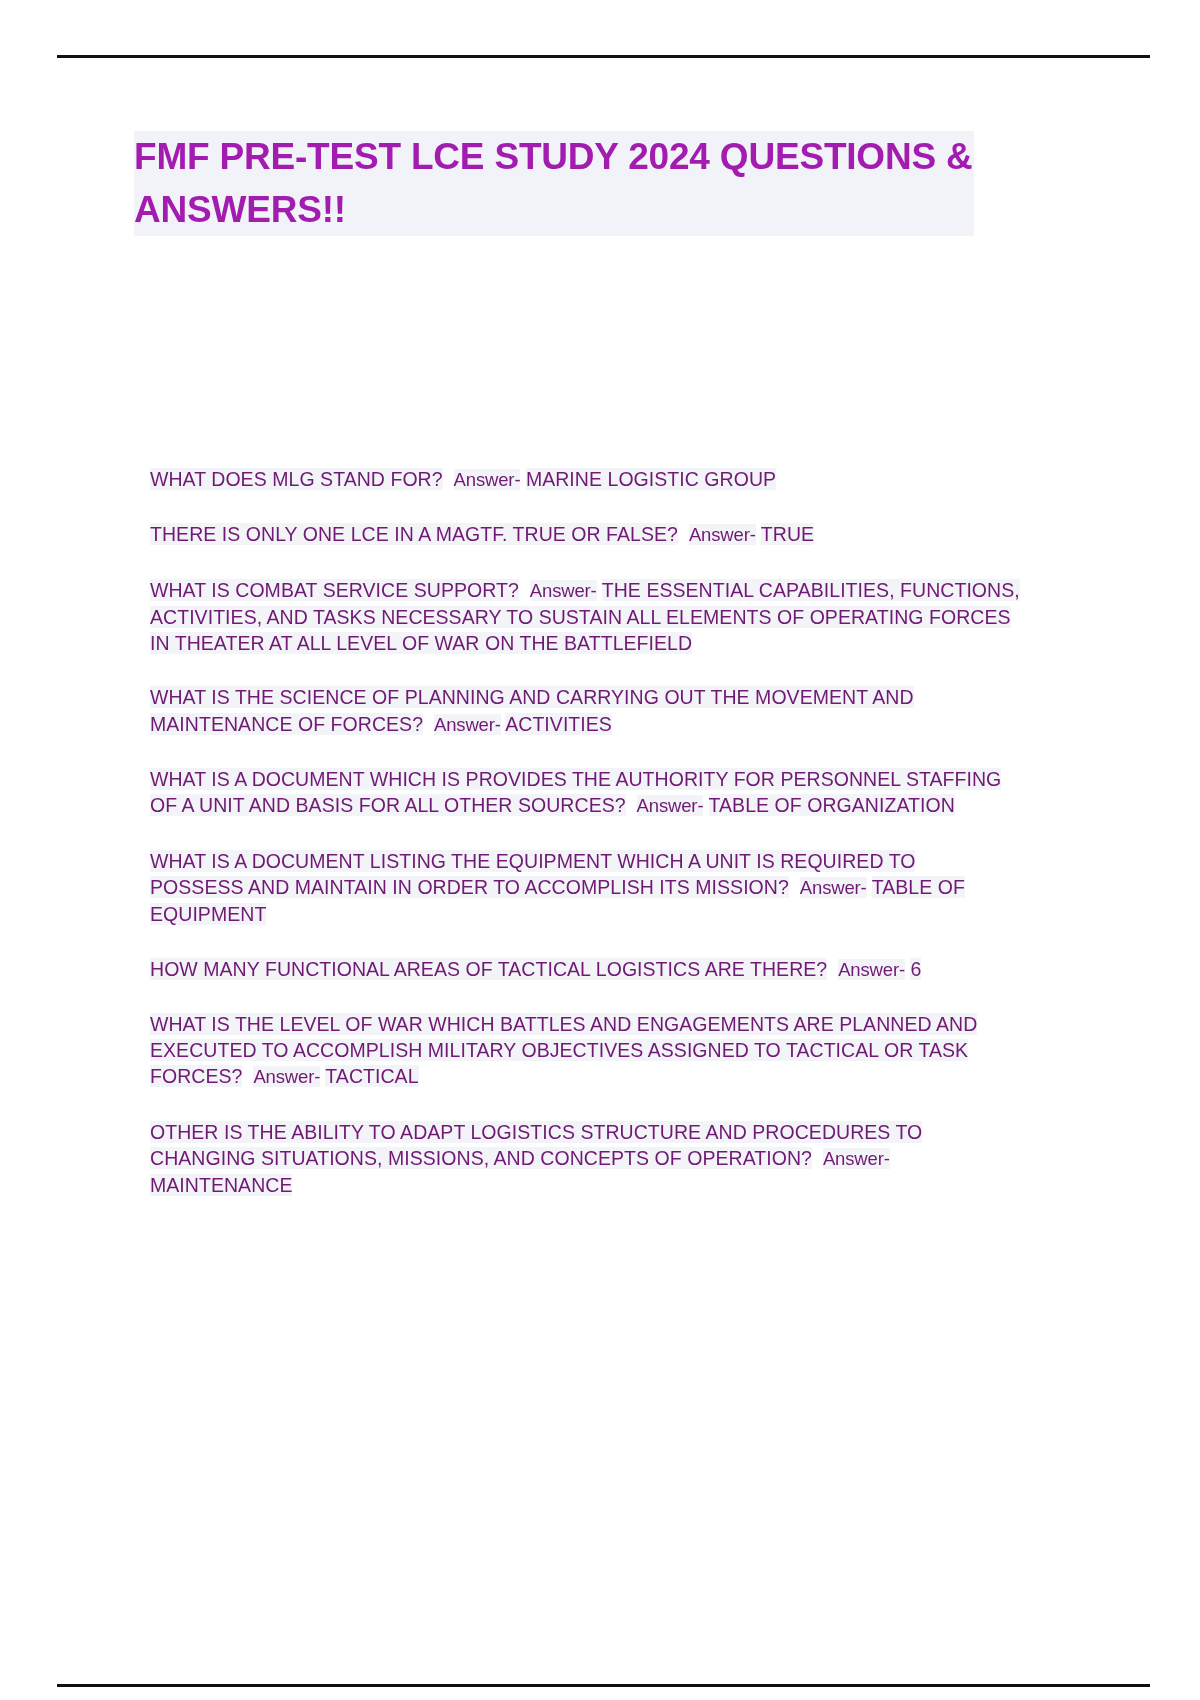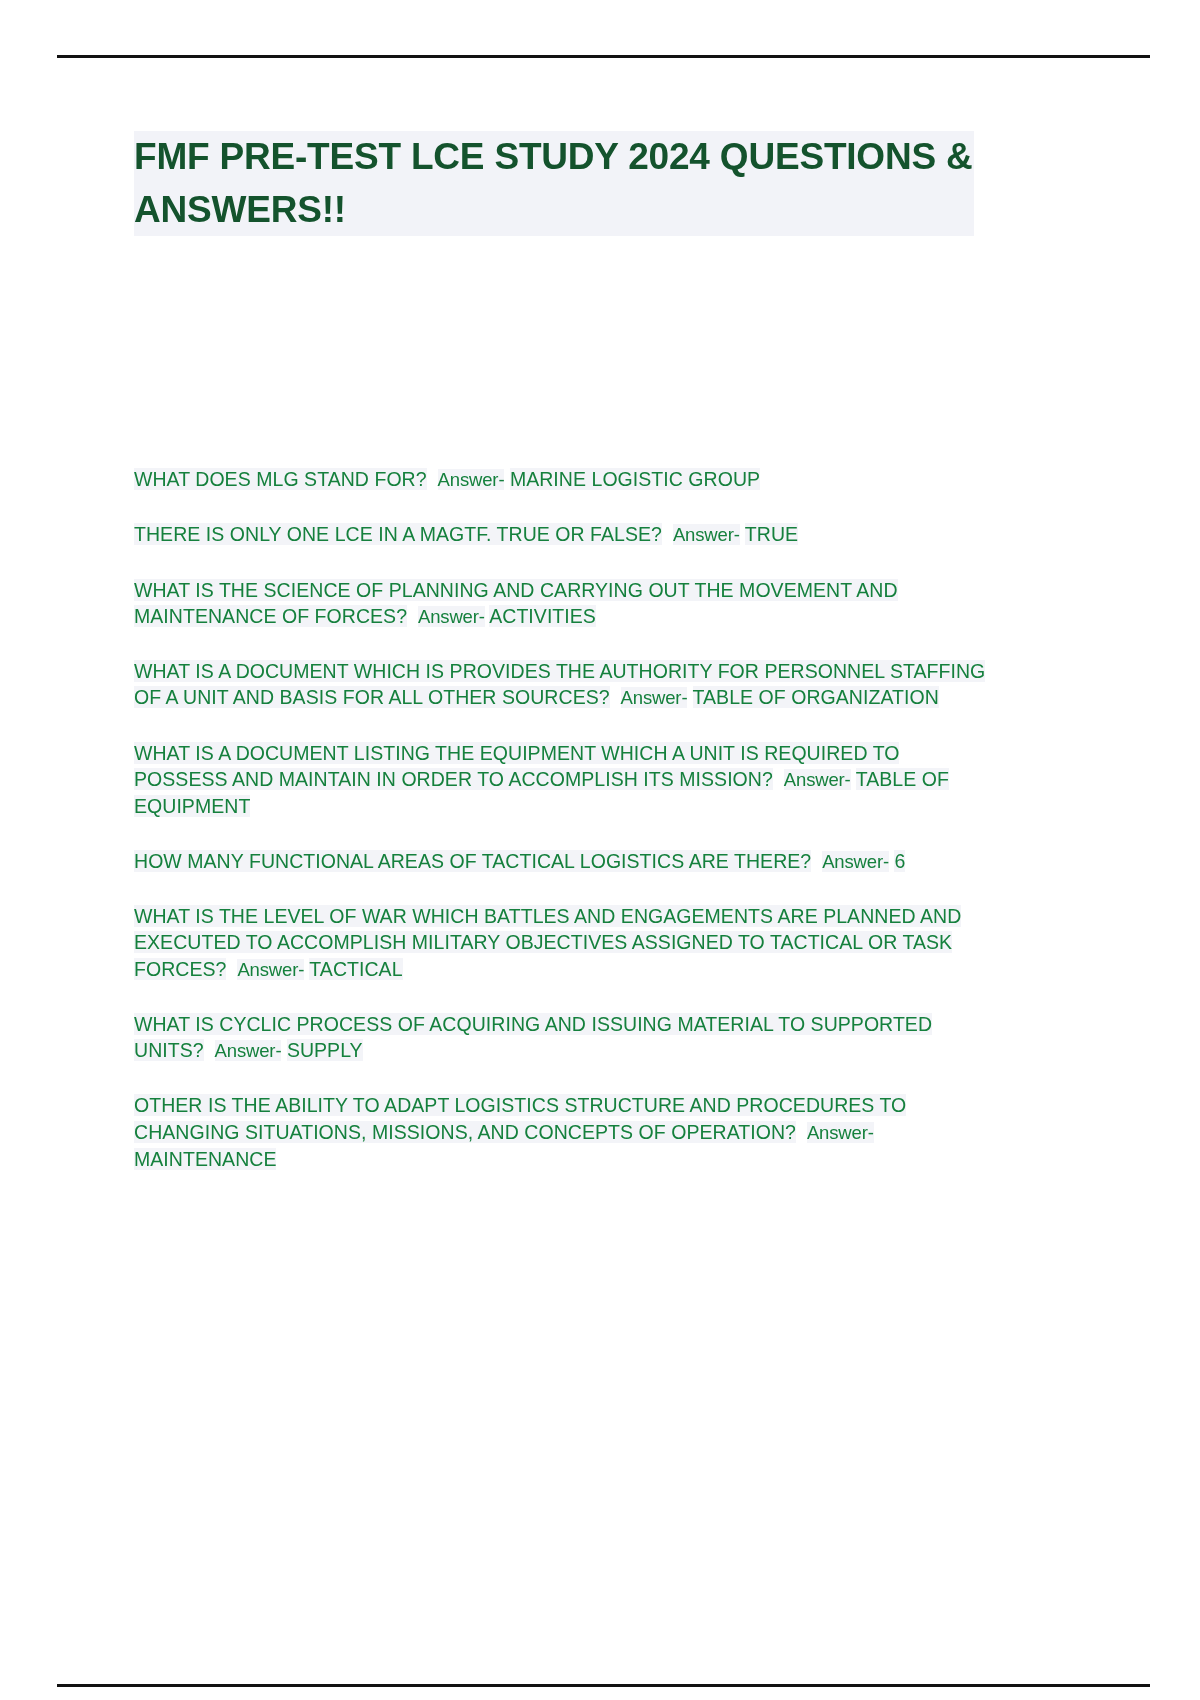--- a/index.html
+++ b/index.html
@@ -45,38 +45,38 @@
   .doc-title {
     position: absolute;
     left: 0;
     top: 131px;
     width: 840px;
     margin: 0;
     font-size: 37px;
     line-height: 1.42;
     font-weight: 700;
     letter-spacing: -0.2px;
-    color: #14532d;
+    color: #a21caf;
     background: #f2f3f8;
     white-space: pre-line;
   }
 
   
   .qa-body {
     position: absolute;
     left: 0;
     top: 466px;
     width: 860px;
   }
 
   .qa-block {
-    margin: 0 0 28px 0;
+    margin: 0 0 28px 16px;
     font-size: 19.5px;
     line-height: 26.3px;
-    color: #15803d;
+    color: #701a75;
     letter-spacing: 0.05px;
     white-space: normal;
   }
 
   .qa-block .q {
     background: #f3f4f8;
     box-decoration-break: clone;
     -webkit-box-decoration-break: clone;
   }
 
@@ -104,26 +104,26 @@
 
   <div class="rule rule-top"></div>
 
   <div class="content">
 
     <h1 class="doc-title">FMF PRE-TEST LCE STUDY 2024 QUESTIONS &amp; ANSWERS!!</h1>
 
     <div class="qa-body">
         <p class="qa-block"><span class="q">WHAT DOES MLG STAND FOR?</span>&nbsp; <span class="ans-label">Answer-</span> <span class="ans">MARINE LOGISTIC GROUP</span></p>
         <p class="qa-block"><span class="q">THERE IS ONLY ONE LCE IN A MAGTF. TRUE OR FALSE?</span>&nbsp; <span class="ans-label">Answer-</span> <span class="ans">TRUE</span></p>
+        <p class="qa-block wide"><span class="q">WHAT IS COMBAT SERVICE SUPPORT?</span>&nbsp; <span class="ans-label">Answer-</span> <span class="ans">THE ESSENTIAL CAPABILITIES, FUNCTIONS, ACTIVITIES, AND TASKS NECESSARY TO SUSTAIN ALL ELEMENTS OF OPERATING FORCES IN THEATER AT ALL LEVEL OF WAR ON THE BATTLEFIELD</span></p>
         <p class="qa-block wide"><span class="q">WHAT IS THE SCIENCE OF PLANNING AND CARRYING OUT THE MOVEMENT AND MAINTENANCE OF FORCES?</span>&nbsp; <span class="ans-label">Answer-</span> <span class="ans">ACTIVITIES</span></p>
         <p class="qa-block wide"><span class="q">WHAT IS A DOCUMENT WHICH IS PROVIDES THE AUTHORITY FOR PERSONNEL STAFFING OF A UNIT AND BASIS FOR ALL OTHER SOURCES?</span>&nbsp; <span class="ans-label">Answer-</span> <span class="ans">TABLE OF ORGANIZATION</span></p>
         <p class="qa-block"><span class="q">WHAT IS A DOCUMENT LISTING THE EQUIPMENT WHICH A UNIT IS REQUIRED TO POSSESS AND MAINTAIN IN ORDER TO ACCOMPLISH ITS MISSION?</span>&nbsp; <span class="ans-label">Answer-</span> <span class="ans">TABLE OF EQUIPMENT</span></p>
         <p class="qa-block wide"><span class="q">HOW MANY FUNCTIONAL AREAS OF TACTICAL LOGISTICS ARE THERE?</span>&nbsp; <span class="ans-label">Answer-</span> <span class="ans">6</span></p>
         <p class="qa-block wide"><span class="q">WHAT IS THE LEVEL OF WAR WHICH BATTLES AND ENGAGEMENTS ARE PLANNED AND EXECUTED TO ACCOMPLISH MILITARY OBJECTIVES ASSIGNED TO TACTICAL OR TASK FORCES?</span>&nbsp; <span class="ans-label">Answer-</span> <span class="ans">TACTICAL</span></p>
-        <p class="qa-block"><span class="q">WHAT IS CYCLIC PROCESS OF ACQUIRING AND ISSUING MATERIAL TO SUPPORTED UNITS?</span>&nbsp; <span class="ans-label">Answer-</span> <span class="ans">SUPPLY</span></p>
         <p class="qa-block wide"><span class="q">OTHER IS THE ABILITY TO ADAPT LOGISTICS STRUCTURE AND PROCEDURES TO CHANGING SITUATIONS, MISSIONS, AND CONCEPTS OF OPERATION?</span>&nbsp; <span class="ans-label">Answer-</span> <span class="ans">MAINTENANCE</span></p>
       </div>
 
   </div>
 
   <div class="rule rule-bottom"></div>
 
 </div>
 
 </body></html>

